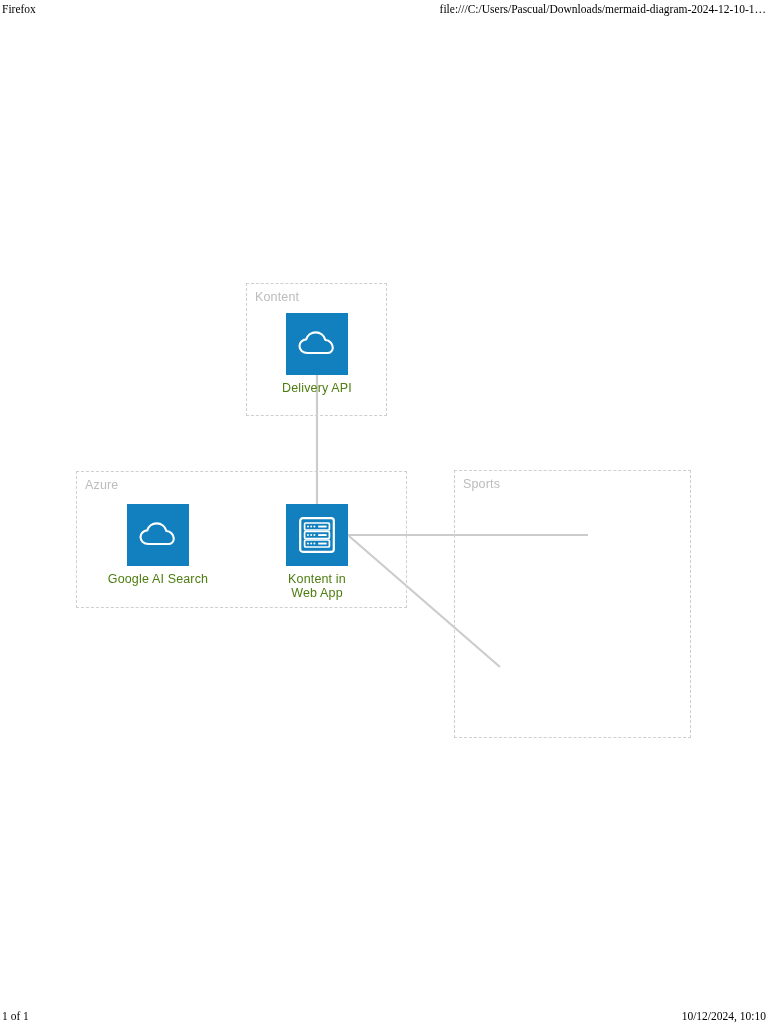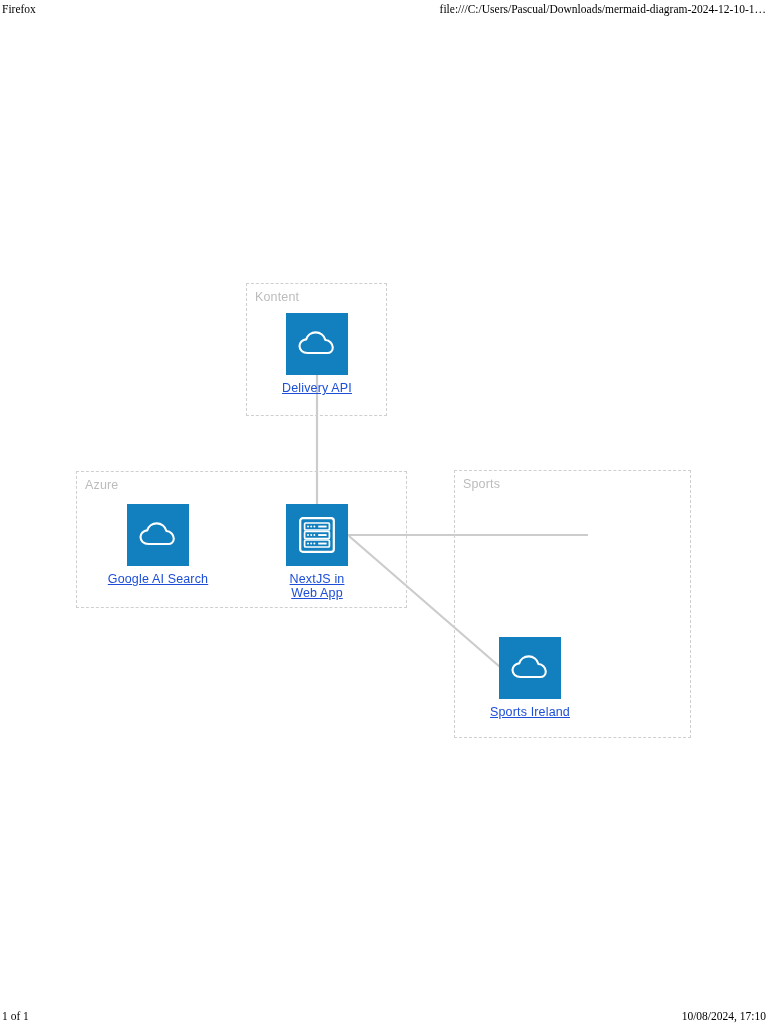--- a/index.html
+++ b/index.html
@@ -87,24 +87,23 @@
   }
   .node-label {
     position: absolute;
     top: 68px;
     left: 50%;
     transform: translateX(-50%);
     width: 110px;
     text-align: center;
     font-size: 12.5px;
     line-height: 14px;
-    color: #1d4ed8;
+    color: #4d7c0f;
     white-space: normal;
     letter-spacing: 0.15px;
-    text-decoration: underline;
   }
   .node-label.narrow { width: 82px; }
   svg { display: block; }
 </style>
 </head>
 <body>
 
 <div id="diagram-canvas">
 
   <svg id="edge-layer" viewBox="0 0 768 1024" width="768" height="1024">
@@ -157,36 +156,28 @@
         <circle cx="10.0" cy="19.0" r="1.0" fill="#ffffff"></circle>
         <circle cx="13.2" cy="19.0" r="1.0" fill="#ffffff"></circle>
         <circle cx="16.4" cy="19.0" r="1.0" fill="#ffffff"></circle>
         <rect x="20.2" y="18.1" width="8.4" height="1.9" fill="#ffffff"></rect>
         <circle cx="10.0" cy="27.5" r="1.0" fill="#ffffff"></circle>
         <circle cx="13.2" cy="27.5" r="1.0" fill="#ffffff"></circle>
         <circle cx="16.4" cy="27.5" r="1.0" fill="#ffffff"></circle>
         <rect x="20.2" y="26.6" width="8.4" height="1.9" fill="#ffffff"></rect>
       </svg>
     </div>
-    <span class="node-label narrow">NextJS in Web App</span>
+    <span class="node-label narrow">Kontent in Web App</span>
   </div>
 
 
-  <div class="node" style="left:499px; top:637px;">
-    <div class="node-box">
-      <svg width="40" height="30" viewBox="0 0 40 30">
-        <path d="M10.5 24 C5.6 24 2.5 20.8 2.5 17.1 C2.5 13.6 5.4 10.6 9.2 10.4 C10.4 6.3 14.2 3.4 18.7 3.4 C23.4 3.4 27.4 6.6 28.4 11 C32.6 11.3 35.8 14.6 35.8 18.5 C35.8 21.6 33.5 24 30.3 24 Z" fill="none" stroke="#ffffff" stroke-width="2.1" stroke-linejoin="round"></path>
-      </svg>
-    </div>
-    <span class="node-label">Sports Ireland</span>
-  </div>
 
 </div>
 
 <div class="print-chrome" id="print-header">
   <span class="chrome-left">Firefox</span>
   <span class="chrome-right">file:///C:/Users/Pascual/Downloads/mermaid-diagram-2024-12-10-1…</span>
 </div>
 
 <div class="print-chrome" id="print-footer">
   <span class="chrome-left">1 of 1</span>
-  <span class="chrome-right">10/08/2024, 17:10</span>
+  <span class="chrome-right">10/12/2024, 10:10</span>
 </div>
 
 </body></html>

